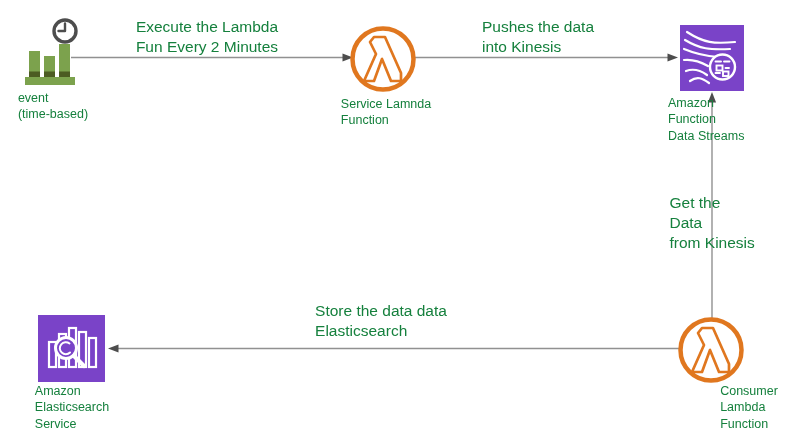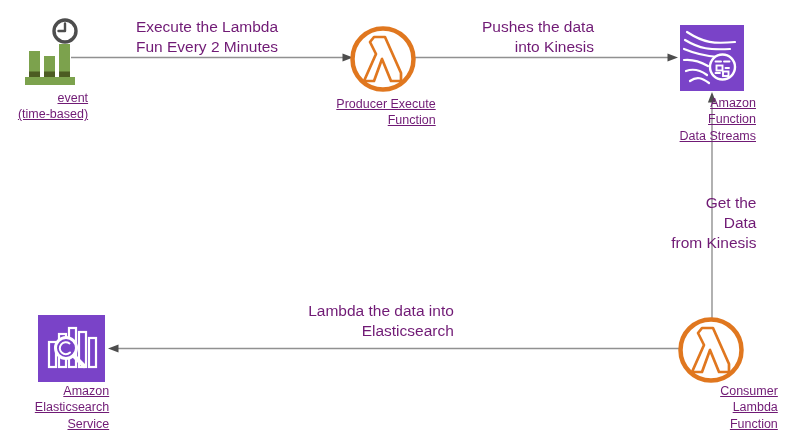--- a/index.html
+++ b/index.html
@@ -9,27 +9,27 @@
     height: 446px;
     background: #ffffff;
     font-family: "Liberation Sans", sans-serif;
     overflow: hidden;
   }
   svg.layer { position: absolute; left: 0; top: 0; }
   svg.icon  { position: absolute; }
   .label {
     position: absolute;
     transform: translateX(-50%);
-    text-align: right;
+    text-align: left;
     white-space: pre-line;
-    color: #701a75;
+    color: #15803d;
     user-select: none;
   }
   .edge-label { font-size: 15.5px; line-height: 1.3; }
-  .node-label { font-size: 12.5px; line-height: 1.3; text-decoration: underline; }
+  .node-label { font-size: 12.5px; line-height: 1.3; }
 </style>
 </head>
 <body>
 
 <div class="canvas">
 
   <svg class="layer" width="800" height="446">
 
     <g>
       <line x1="71" y1="57.5" x2="343" y2="57.5" stroke="#919191" stroke-width="1.4"></line>
@@ -63,21 +63,21 @@
     <circle cx="43" cy="17" r="11" fill="#ffffff" stroke="#4D4D4D" stroke-width="3.4"></circle>
     <path d="M43 17 V9.5 M43 17 H36.5" stroke="#4D4D4D" stroke-width="2.4" stroke-linecap="round" fill="none"></path>
   </svg>
   <div class="label node-label" style="left:53px; top:90px">event
 (time-based)</div>
 
   <svg class="icon" style="left:347px; top:23px" width="72" height="72" viewBox="0 0 72 72">
     <circle cx="36" cy="36" r="30.5" fill="#ffffff" stroke="#E0771F" stroke-width="4.5"></circle>
     <path d="M27 14 L38 14 L54 50 L54 58 L44 58 L35 36 L27 58 L17 58 L29 31 L23 19 Z" fill="none" stroke="#E0771F" stroke-width="2.7" stroke-linejoin="round"></path>
   </svg>
-  <div class="label node-label" style="left:386px; top:96px">Producer Execute
+  <div class="label node-label" style="left:386px; top:96px">Service Lamnda
 Function</div>
 
   <svg class="icon" style="left:680px; top:25px" width="64" height="66" viewBox="0 0 64 66">
     <rect x="0" y="0" width="64" height="66" fill="#7A43C8"></rect>
     <g fill="none" stroke="#ffffff" stroke-width="2.2" stroke-linecap="round">
       <path d="M7 7 C24 18 34 19 55 17"></path>
       <path d="M5 15 C20 24 30 25 50 24"></path>
       <path d="M4 24 C16 29 24 31 38 32"></path>
       <path d="M4 35 C13 34 21 37 28 41"></path>
       <path d="M6 46 C14 43 20 45 27 50"></path>
@@ -121,16 +121,16 @@
   <div class="label node-label" style="left:72px; top:383px">Amazon
 Elasticsearch
 Service</div>
 
   <div class="label edge-label" style="left:207px; top:17px">Execute the Lambda
 Fun Every 2 Minutes</div>
   <div class="label edge-label" style="left:713px; top:193px">Get the Data
 from Kinesis</div>
   <div class="label edge-label" style="left:538px; top:17px">Pushes the data
 into Kinesis</div>
-  <div class="label edge-label" style="left:381px; top:301px">Lambda the data into
+  <div class="label edge-label" style="left:381px; top:301px">Store the data data
 Elasticsearch</div>
 
 </div>
 
 </body></html>

